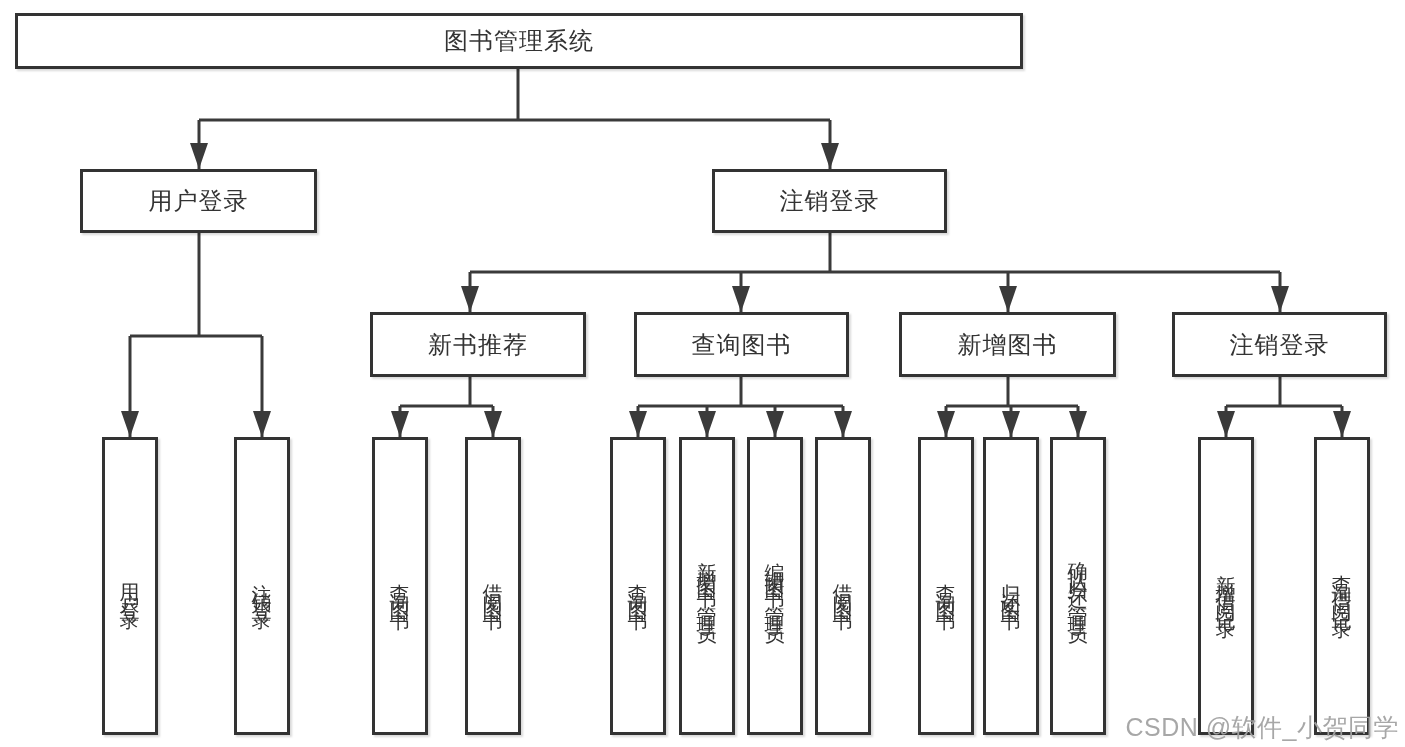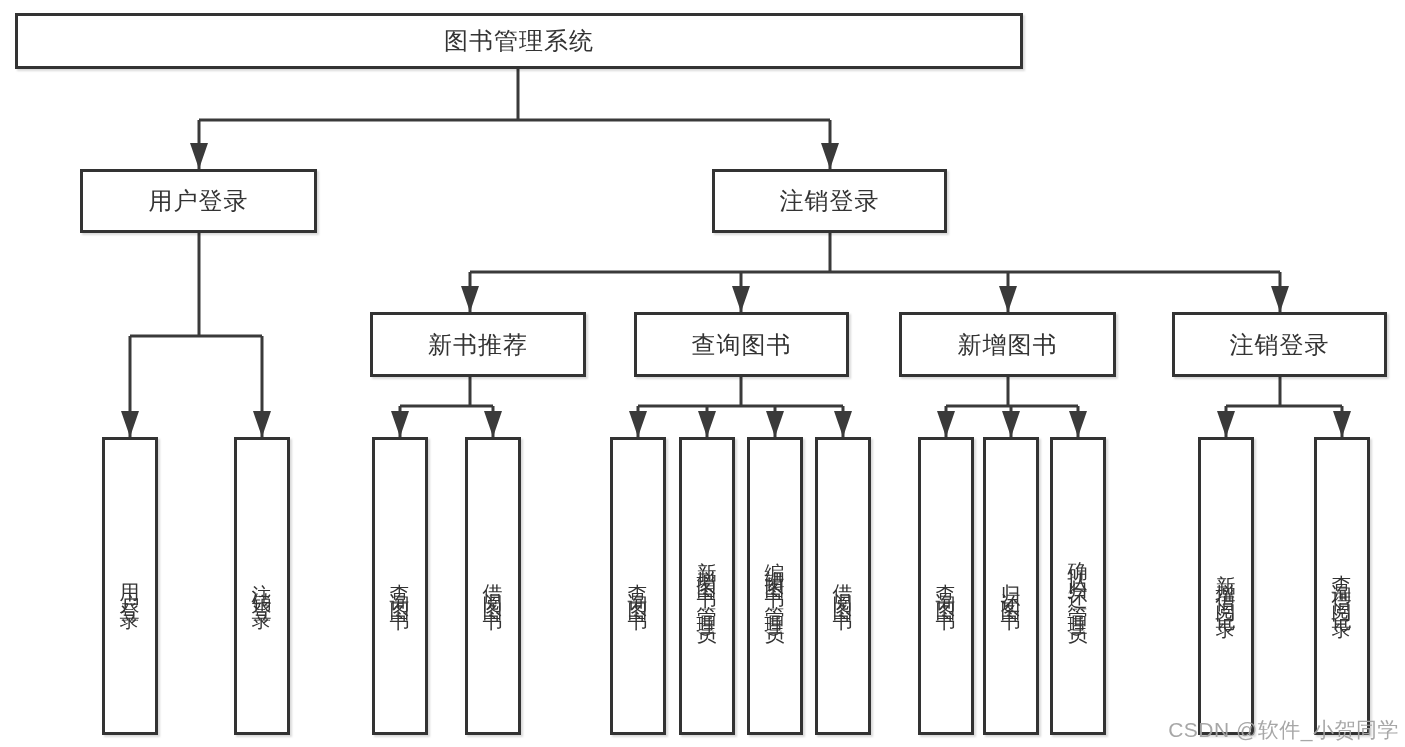--- a/index.html
+++ b/index.html
@@ -30,21 +30,21 @@
     display:flex; align-items:center; justify-content:center;
     box-shadow:2px 2px 2px rgba(0,0,0,0.15);
   }
   .leaf .vtext{
     writing-mode:vertical-rl; text-orientation:mixed;
     font-size:20px; letter-spacing:9px; line-height:1;
     white-space:nowrap;
   }
   .watermark{
     position:absolute; right:6px; bottom:3px; z-index:5;
-    font-size:21px; color:var(--watermark); opacity:0.95;
+    font-size:25px; color:var(--watermark); opacity:0.95;
     letter-spacing:0.5px;
   }
 </style>
 </head>
 <body>
 
 <div class="canvas">
 
   <svg class="connectors" width="1405" height="747" viewBox="0 0 1405 747">
     <path class="line" d="

